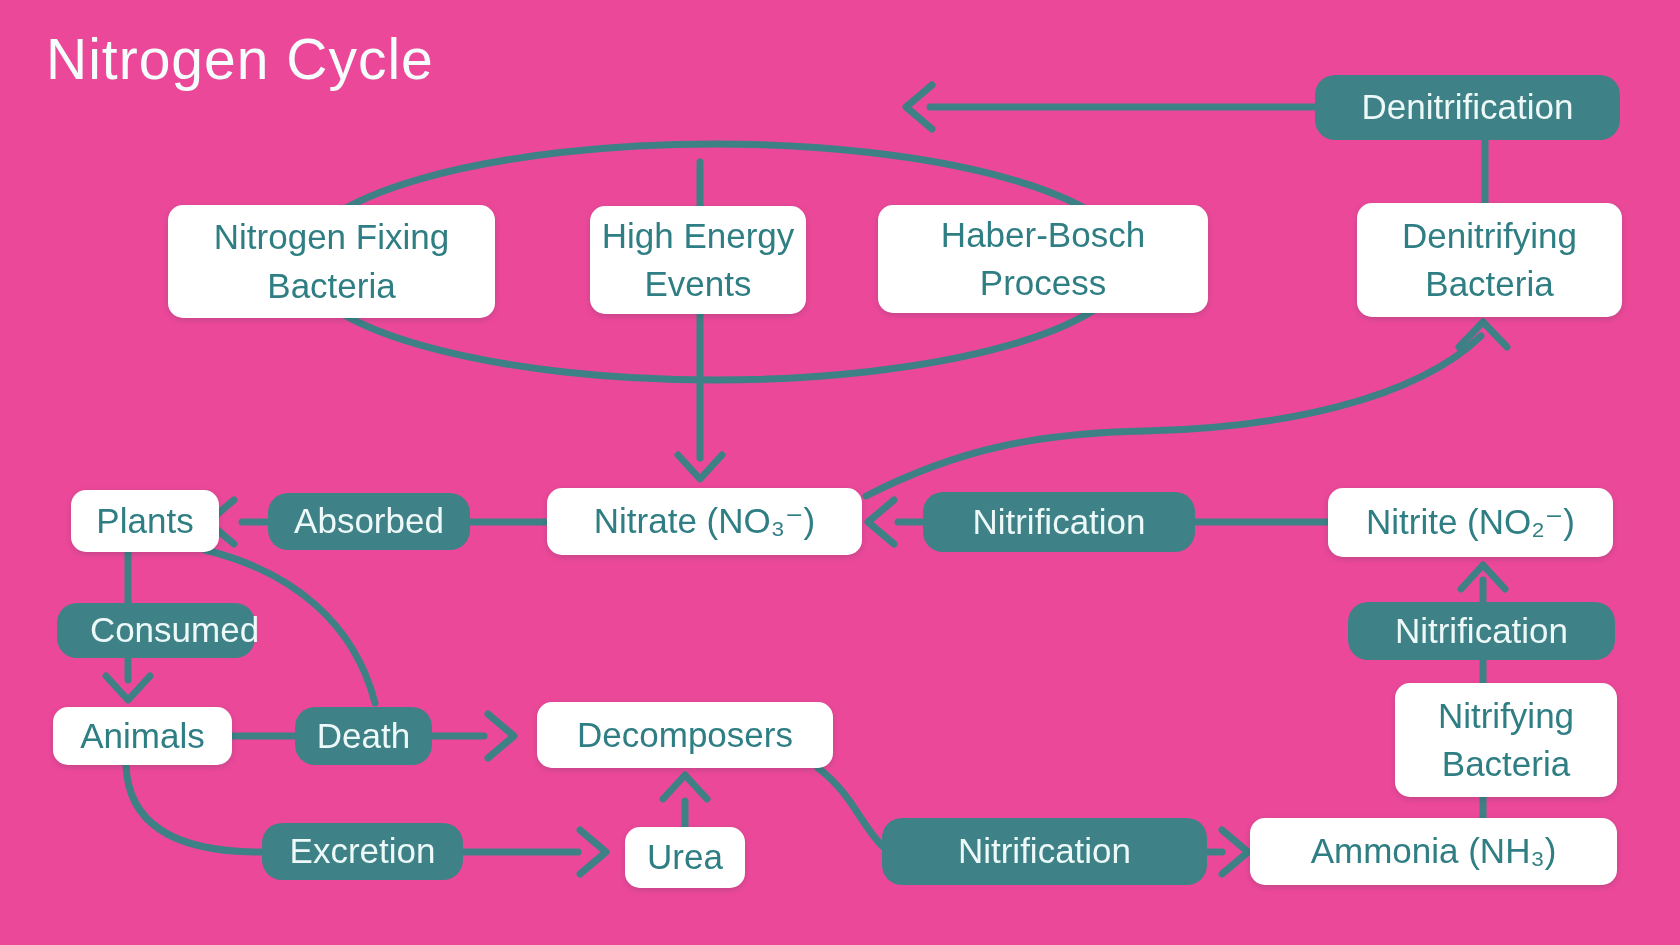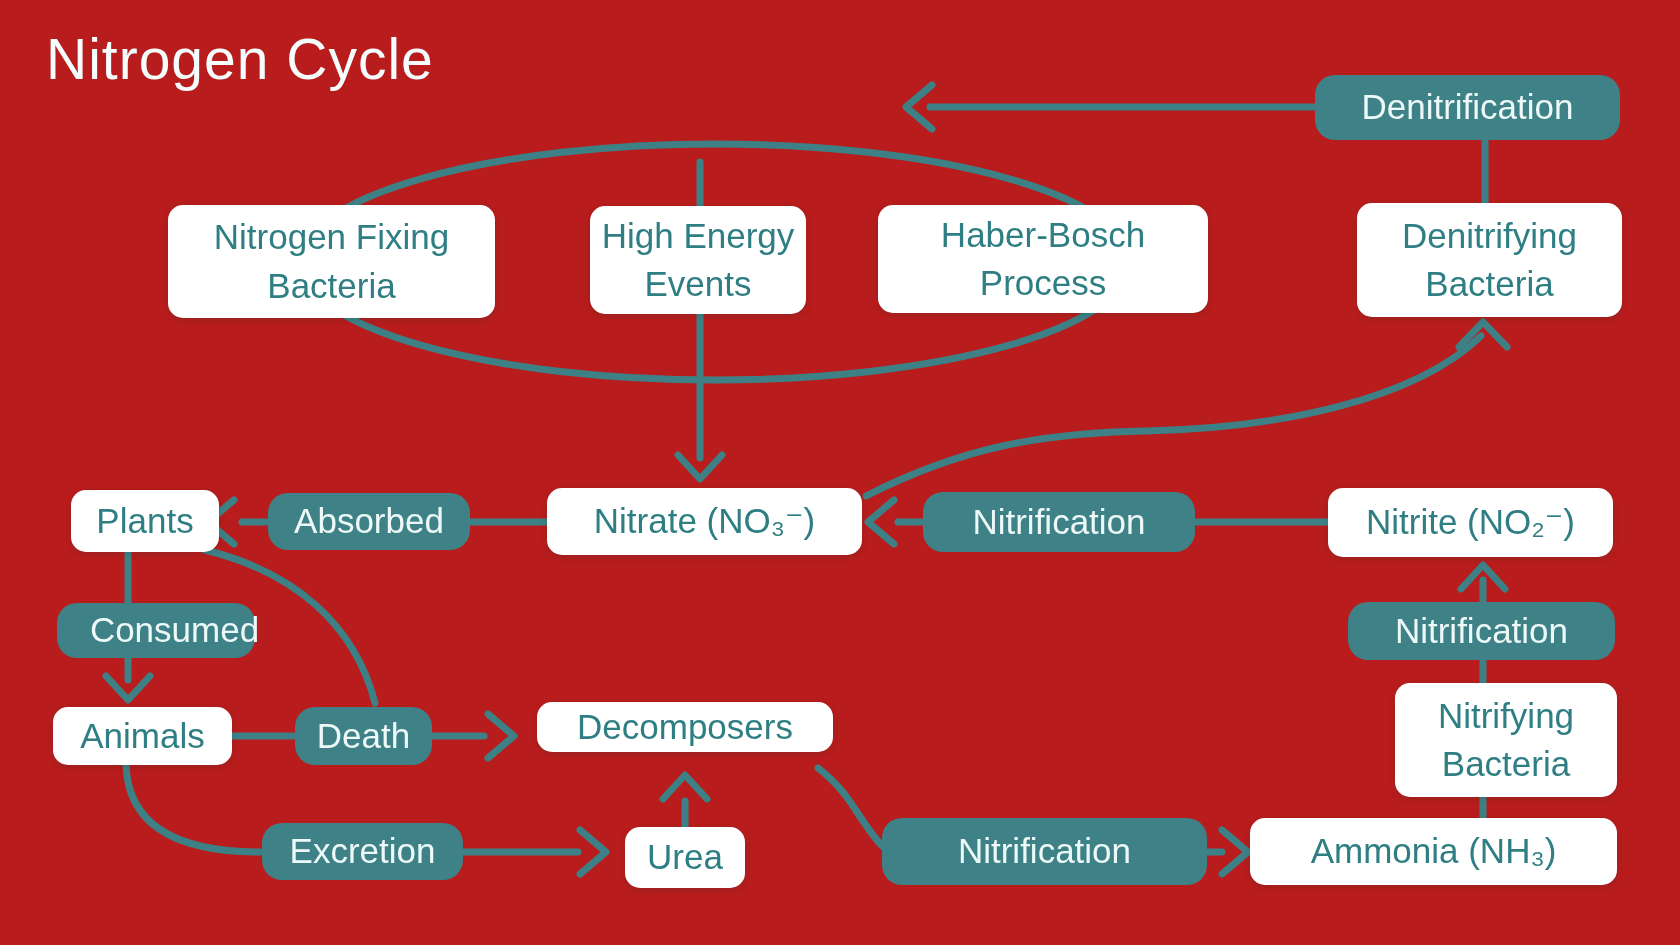--- a/index.html
+++ b/index.html
@@ -5,21 +5,21 @@
   html, body {
     margin: 0;
     padding: 0;
     background: #3BACAE;
     font-family: "Liberation Sans", "DejaVu Sans", sans-serif;
   }
   .canvas {
     position: relative;
     width: 1680px;
     height: 945px;
-    background: #b91c1c;
+    background: #ec4899;
     overflow: hidden;
   }
   .connectors {
     position: absolute;
     left: 0; top: 0;
     z-index: 0;
   }
   .connectors path, .connectors ellipse, .connectors line {
     fill: none;
     stroke: #3D8186;
@@ -70,21 +70,21 @@
   .n-nfix                { left: 518px;  top: 362px; width: 365px; height: 56px;  }
   .n-plants              { left: 55px;   top: 490px; width: 148px; height: 62px; margin-left: 16px;  }
   .n-absorbed            { left: 268px;  top: 493px; width: 202px; height: 57px;  }
   .n-nitrate             { left: 547px;  top: 488px; width: 315px; height: 67px;  }
   .n-nitrification-mid   { left: 923px;  top: 492px; width: 272px; height: 60px;  }
   .n-nitrite             { left: 1328px; top: 488px; width: 285px; height: 69px;  }
   .n-consumed            { left: 57px;   top: 603px; width: 198px; height: 55px; padding-left: 43px;  }
   .n-nitrification-right { left: 1348px; top: 602px; width: 267px; height: 58px;  }
   .n-animals             { left: 53px;   top: 707px; width: 179px; height: 58px;  }
   .n-death               { left: 295px;  top: 707px; width: 137px; height: 58px;  }
-  .n-decomposers         { left: 537px;  top: 702px; width: 296px; height: 50px;  }
+  .n-decomposers         { left: 537px;  top: 702px; width: 296px; height: 66px;  }
   .n-nitrifying          { left: 1395px; top: 683px; width: 222px; height: 114px; }
   .n-excretion           { left: 262px;  top: 823px; width: 201px; height: 57px;  }
   .n-urea                { left: 625px;  top: 827px; width: 120px; height: 61px;  }
   .n-ammonification      { left: 882px;  top: 818px; width: 325px; height: 67px;  }
   .n-ammonia             { left: 1250px; top: 818px; width: 367px; height: 67px;  }
 </style>
 </head>
 <body>
 
 <div class="canvas">

